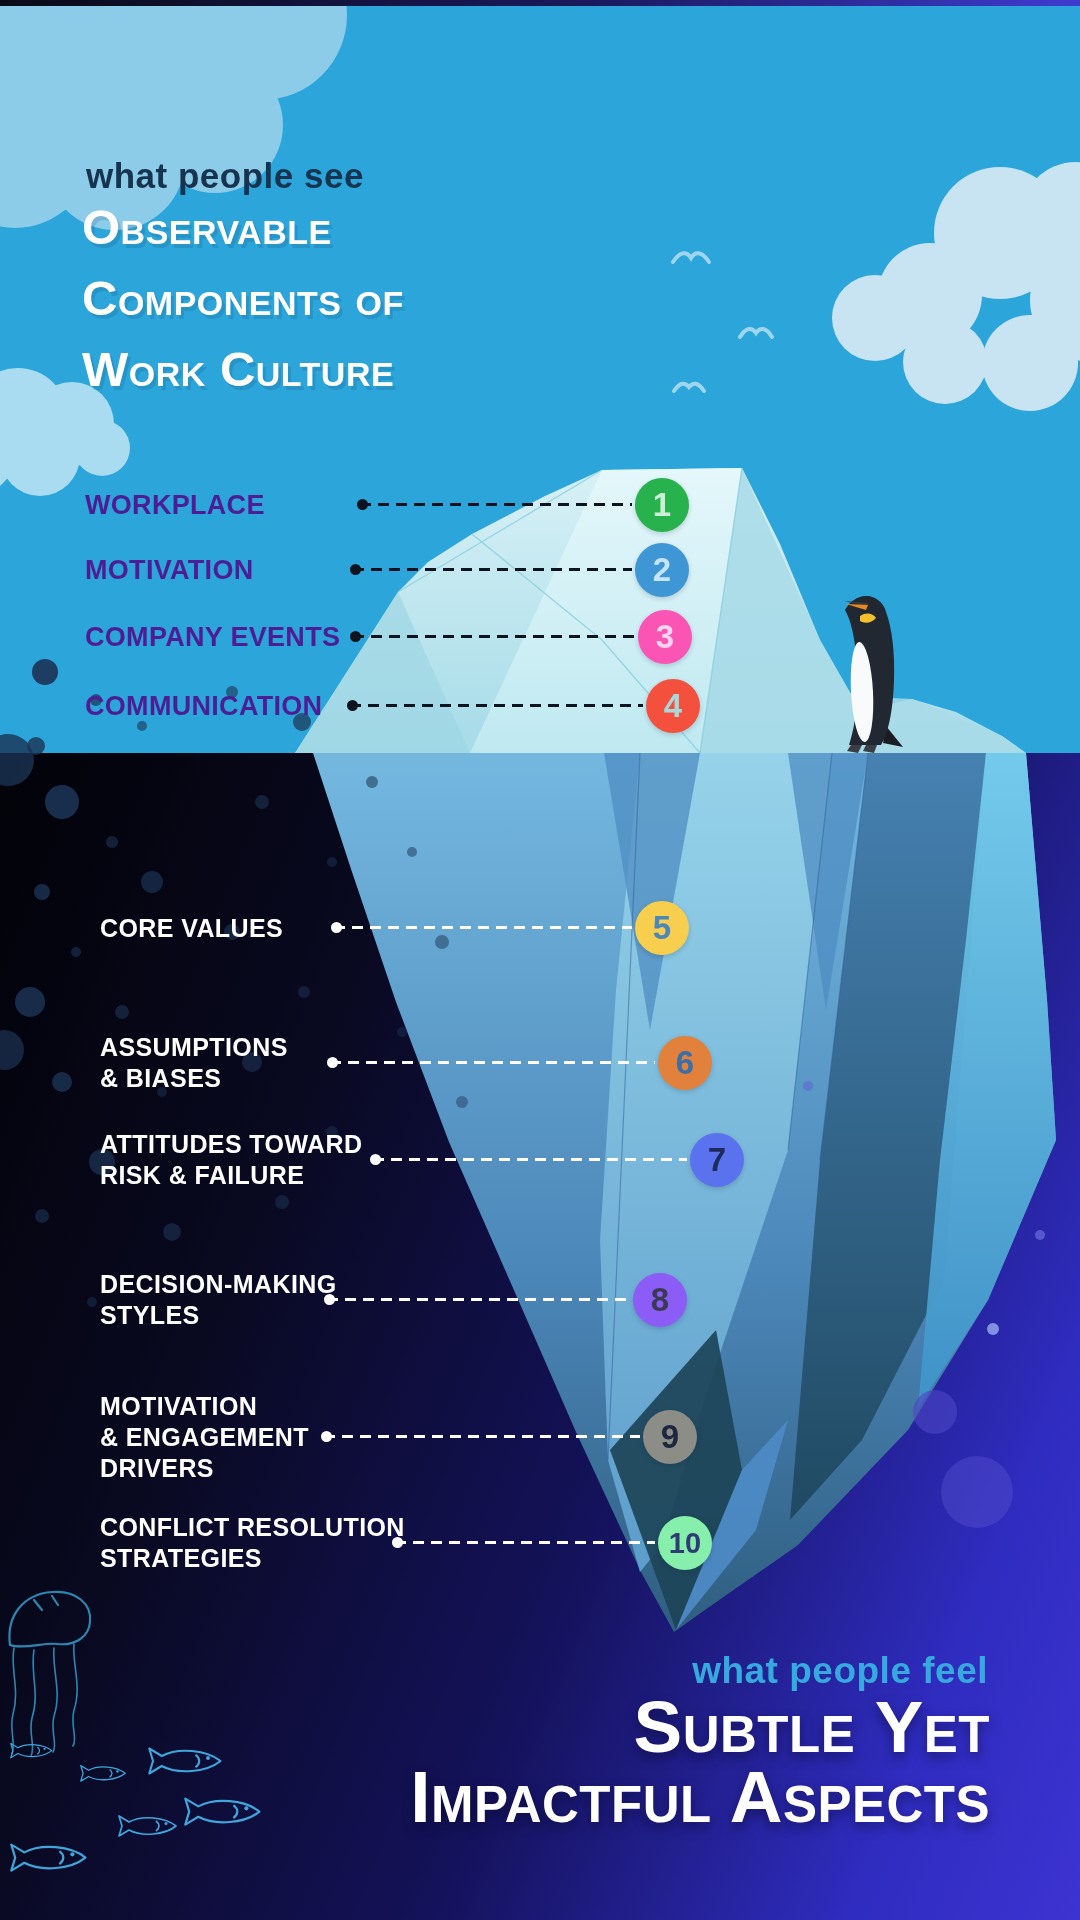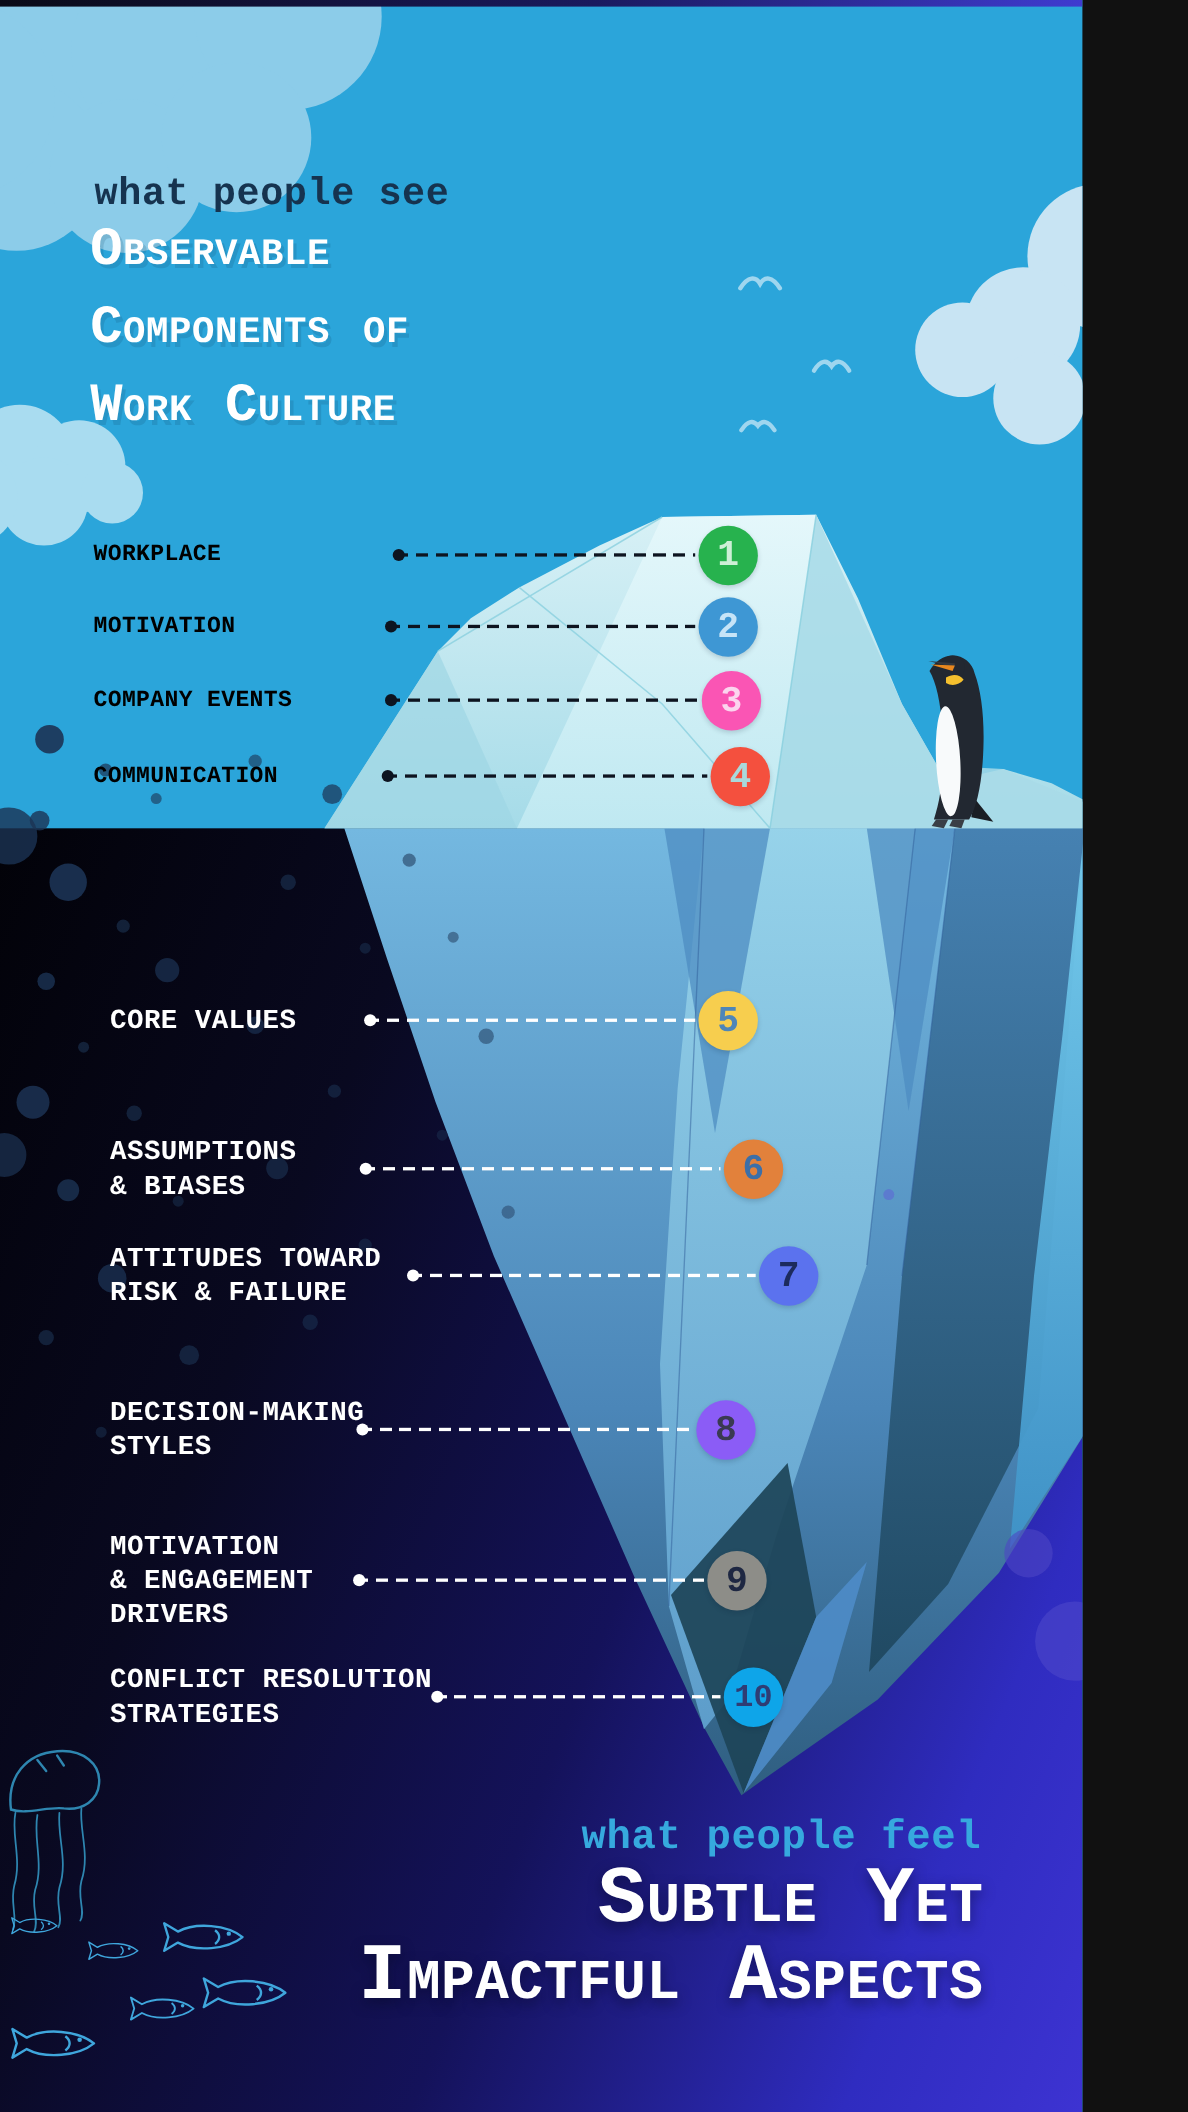--- a/index.html
+++ b/index.html
@@ -1,17 +1,17 @@
 <!DOCTYPE html>
 <html><head>
 <meta charset="utf-8">
 <style>
   html,body{margin:0;padding:0;background:#111;}
-  .page{position:relative;width:984px;height:1920px;overflow:hidden;
-        background:#2BA5DA;font-family:Liberation Mono, monospace;}
+  .page{position:relative;width:1080px;height:1920px;overflow:hidden;
+        background:#2BA5DA;font-family:Liberation Sans, sans-serif;}
   .topbar{position:absolute;top:0;left:0;width:100%;height:6px;
         background:linear-gradient(90deg,#0A0A16 0%,#1A1A5E 55%,#3F3BD0 100%);z-index:5;}
   .ocean-bg{position:absolute;left:0;top:753px;width:100%;height:1167px;
         background:linear-gradient(112deg,#020208 0%,#090920 28%,#14125A 58%,#2F2CC0 85%,#3D33D2 100%);}
   .art{position:absolute;left:0;top:0;width:1080px;height:1920px;}
 
   
   .sky-kicker{position:absolute;left:86px;top:156px;
         font-weight:bold;font-size:35px;letter-spacing:.5px;color:#16334F;}
   .sky-title{position:absolute;left:82px;top:192px;width:760px;
@@ -24,21 +24,21 @@
         font-weight:bold;font-size:37px;letter-spacing:.5px;color:#36A9DE;}
   .ocean-title{position:absolute;right:90px;top:1692px;width:900px;text-align:right;
         font-weight:bold;font-size:73px;line-height:70px;letter-spacing:.5px;
         font-variant:small-caps;color:#FFFFFF;
         text-shadow:0 5px 12px rgba(5,8,40,.5);}
 
   
   .row{position:absolute;left:0;top:0;width:100%;height:0;}
   .row-label{position:absolute;left:var(--lx,85px);top:var(--cy);
         transform:translateY(-50%);white-space:pre-line;}
-  .top .row-label{color:#000000;font-weight:bold;font-size:21px;line-height:33px;letter-spacing:.3px;}
+  .top .row-label{color:#4c1d95;font-weight:bold;font-size:27px;line-height:33px;letter-spacing:.3px;}
   .bot .row-label{color:#FFFFFF;font-weight:bold;font-size:25px;line-height:31px;letter-spacing:.4px;}
   .top{--dash:#0D1420;}
   .bot{--dash:#FFFFFF;--lx:100px;}
   .connector{position:absolute;left:var(--dx);width:var(--dw);
         top:calc(var(--cy) - 2px);height:3px;
         background-image:repeating-linear-gradient(90deg,var(--dash) 0 11px,transparent 11px 18px);}
   .connector::before{content:"";position:absolute;left:-3px;top:-4px;width:11px;height:11px;
         border-radius:50%;background:var(--dash);}
   .badge{position:absolute;left:calc(var(--bx) - 27px);top:calc(var(--cy) - 27px);
         width:54px;height:54px;border-radius:50%;
@@ -300,21 +300,21 @@
 DRIVERS</div>
     <div class="connector"></div>
     <div class="badge" style="background: rgb(141, 141, 136); color: rgb(30, 39, 66);">
       <span>9</span>
       </div>
   </div>
   <div class="row bot r10">
     <div class="row-label">CONFLICT RESOLUTION
 STRATEGIES</div>
     <div class="connector"></div>
-    <div class="badge" style="background: #0ea5e9; color: rgb(47, 60, 116);">
+    <div class="badge" style="background: #86efac; color: rgb(47, 60, 116);">
       <span>10</span>
       </div>
   </div>
 
   <div class="ocean-kicker">what people feel</div>
   <div class="ocean-title">
     <div>Subtle Yet</div>
     <div>Impactful Aspects</div>
   </div>
 

